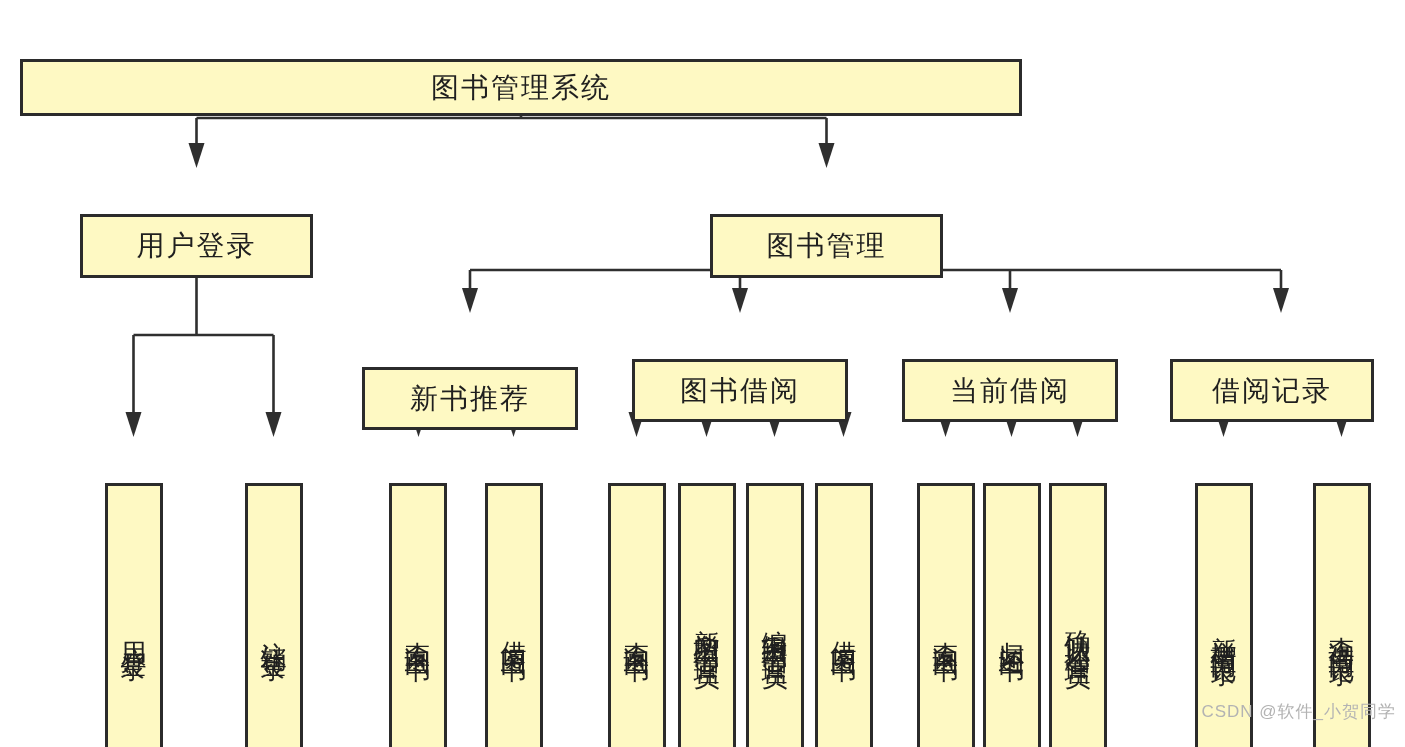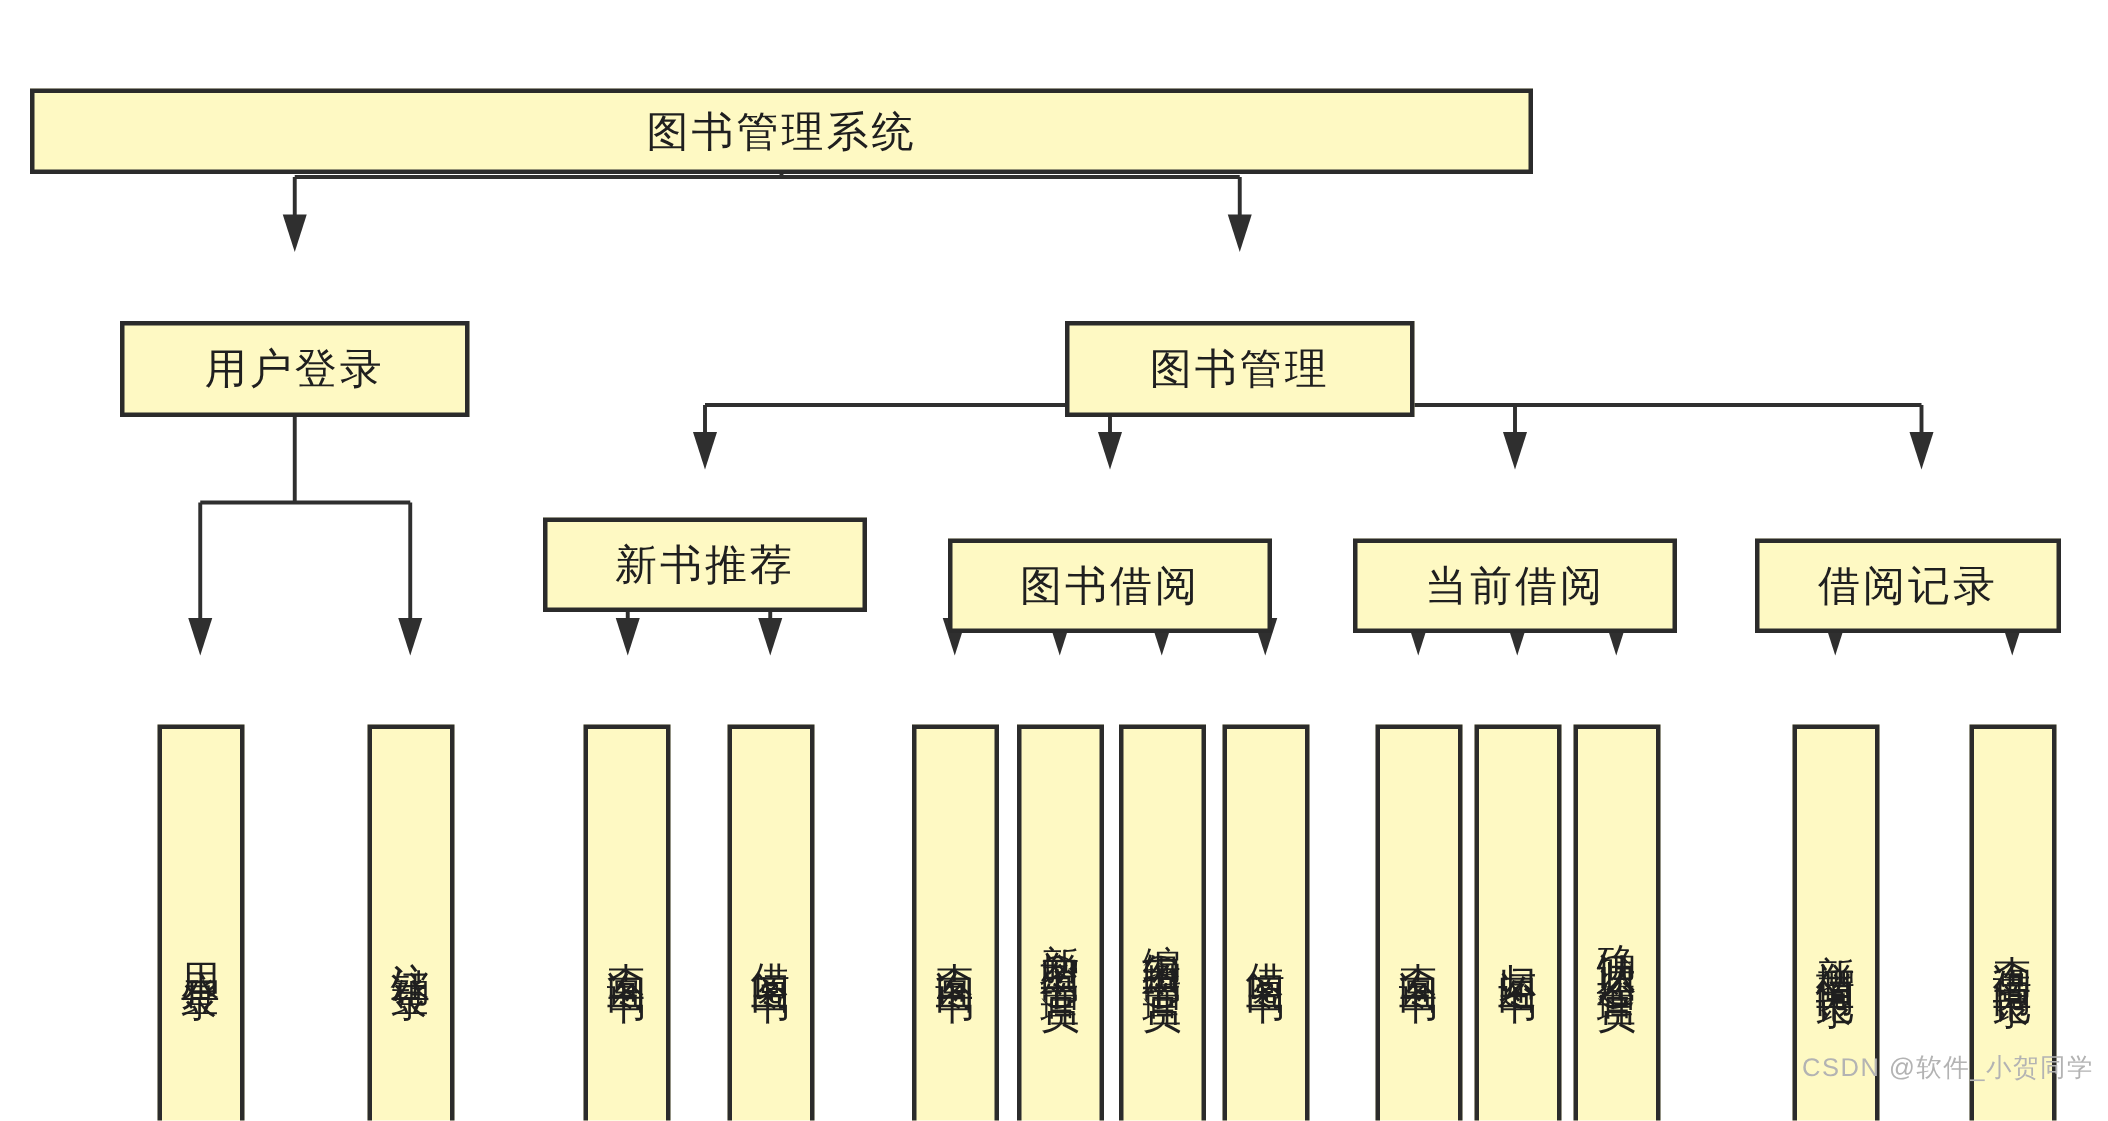--- a/index.html
+++ b/index.html
@@ -102,21 +102,21 @@
     <span class="lbl">图书管理系统</span>
   </div>
 
   <div class="node h-node" style="left:80px; top:168px; width:233px; height:64px;">
     <span class="lbl">用户登录</span>
   </div>
   <div class="node h-node" style="left:710px; top:168px; width:233px; height:64px;">
     <span class="lbl">图书管理</span>
   </div>
 
-  <div class="node h-node" style="left:362px; top:299px; width:216px; height:63px;">
+  <div class="node h-node" style="left:362px; top:321px; width:216px; height:63px;">
     <span class="lbl">新书推荐</span>
   </div>
   <div class="node h-node" style="left:902px; top:313px; width:216px; height:63px;">
     <span class="lbl">当前借阅</span>
   </div>
   <div class="node h-node" style="left:632px; top:313px; width:216px; height:63px;">
     <span class="lbl">图书借阅</span>
   </div>
   <div class="node h-node" style="left:1170px; top:313px; width:204px; height:63px;">
     <span class="lbl">借阅记录</span>

